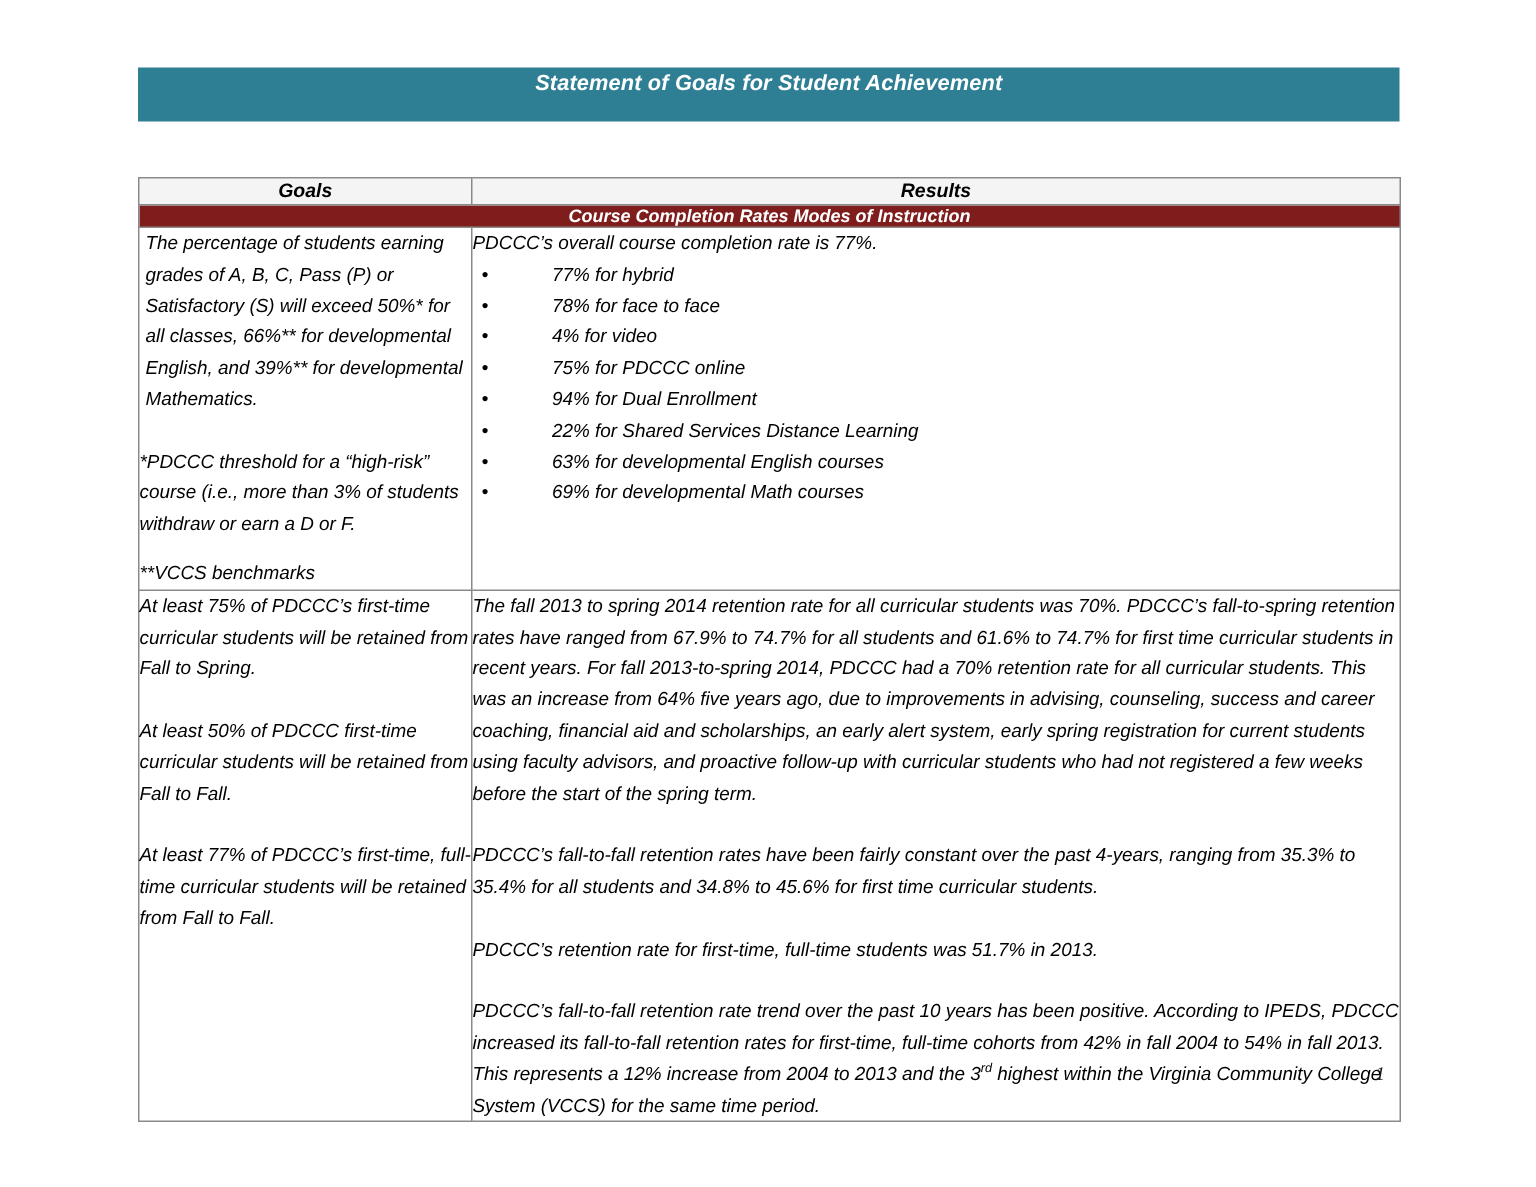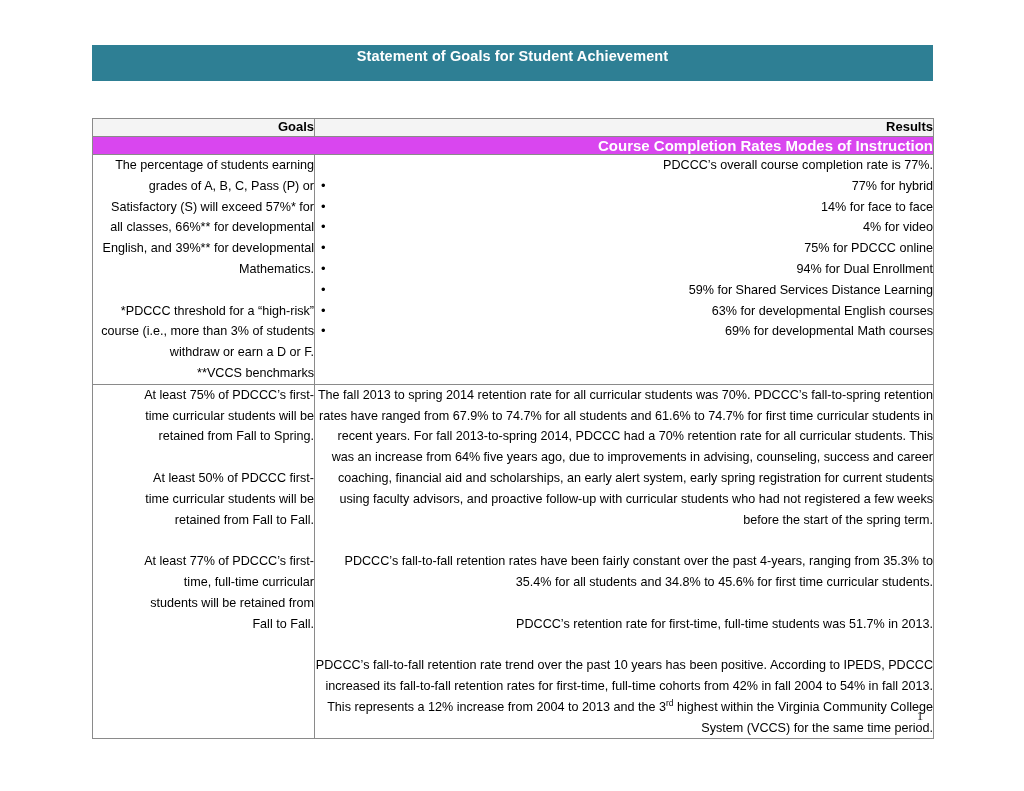--- a/index.html
+++ b/index.html
@@ -16,20 +16,21 @@
     overflow: hidden;
   }
 
   .page {
     position: absolute;
     left: 0;
     top: 0;
     width: 864px;
     height: 791px;
     background: #ffffff;
+    font-style: italic;
   }
 
   
   .title-banner {
     position: absolute;
     left: 92px;
     top: 45px;
     width: 841px;
     height: 36px;
     background: #2E7F94;
@@ -53,57 +54,56 @@
     top: 118px;
     width: 841px;
     border-collapse: collapse;
     table-layout: fixed;
     font-size: 12.6px;
   }
   .goals-table td, .goals-table th {
     border: 1px solid #8a8a8a;
     vertical-align: top;
     padding: 0;
-    text-align: right;
   }
 
   .col-goals { width: 222px; }
   .col-results { width: 619px; }
 
   .hdr-cell {
     background: #f4f4f4;
     text-align: center;
     font-weight: bold;
     font-size: 13px;
     padding: 3px 0 4px 0;
     height: 17px;
     vertical-align: middle;
   }
 
   .section-cell {
-    background: #d946ef;
+    background: #7f1d1d;
     color: #ffffff;
     text-align: center;
     font-weight: bold;
-    font-size: 15px;
+    font-size: 12px;
     padding: 2px 0 3px 0;
     vertical-align: middle;
   }
 
   .body-cell {
     padding: 4px 7px 6px 7px;
     line-height: 20.8px;
   }
   .body-cell-left {
     padding: 4px 6px 6px 6px;
     line-height: 20.8px;
   }
 
   .para { margin: 0; }
-  .para + .para { margin-top: 0; }
+  .para + .para { margin-top: 12px; }
   .spacer-line { height: 20.8px; }
 
   .first-indent { padding-left: 4px; }
 
   
   ul.bullets {
     list-style: none;
     margin: 0;
     padding: 0;
   }
@@ -158,67 +158,67 @@
         <td class="hdr-cell">Goals</td>
         <td class="hdr-cell">Results</td>
       </tr>
 
       <tr>
         <td class="section-cell" colspan="2">Course Completion Rates Modes of Instruction</td>
       </tr>
 
       <tr>
         <td class="body-cell-left">
-          <p class="para first-indent">The percentage of students earning grades of A, B, C, Pass (P) or Satisfactory (S) will exceed 57%* for all classes, 66%** for developmental English, and 39%** for developmental Mathematics.</p>
+          <p class="para first-indent">The percentage of students earning grades of A, B, C, Pass (P) or Satisfactory (S) will exceed 50%* for all classes, 66%** for developmental English, and 39%** for developmental Mathematics.</p>
           <div class="spacer-line"></div>
           <p class="para">*PDCCC threshold for a “high-risk” course (i.e., more than 3% of students withdraw or earn a D or F.</p>
           <p class="para">**VCCS benchmarks</p>
         </td>
         <td class="body-cell">
           <p class="para">PDCCC’s overall course completion rate is 77%.</p>
           <ul class="bullets">
             <li>
               <span class="bullet-dot">•</span>
               <span>77% for hybrid</span>
             </li>
             <li>
               <span class="bullet-dot">•</span>
-              <span>14% for face to face</span>
+              <span>78% for face to face</span>
             </li>
             <li>
               <span class="bullet-dot">•</span>
               <span>4% for video</span>
             </li>
             <li>
               <span class="bullet-dot">•</span>
               <span>75% for PDCCC online</span>
             </li>
             <li>
               <span class="bullet-dot">•</span>
               <span>94% for Dual Enrollment</span>
             </li>
             <li>
               <span class="bullet-dot">•</span>
-              <span>59% for Shared Services Distance Learning</span>
+              <span>22% for Shared Services Distance Learning</span>
             </li>
             <li>
               <span class="bullet-dot">•</span>
               <span>63% for developmental English courses</span>
             </li>
             <li>
               <span class="bullet-dot">•</span>
               <span>69% for developmental Math courses</span>
             </li>
           </ul>
         </td>
       </tr>
 
 
       <tr>
-        <td class="body-cell-left" style="height:330px;padding-left:44px;">
+        <td class="body-cell-left" style="height:330px;">
           <p class="para">At least 75% of PDCCC’s first-time curricular students will be retained from Fall to Spring.</p>
           <div class="spacer-line"></div>
           <p class="para">At least 50% of PDCCC first-time curricular students will be retained from Fall to Fall.</p>
           <div class="spacer-line"></div>
           <p class="para">At least 77% of PDCCC’s first-time, full-time curricular students will be retained from Fall to Fall.</p>
         </td>
         <td class="body-cell">
           <p class="para">The fall 2013 to spring 2014 retention rate for all curricular students was 70%.  PDCCC’s fall-to-spring retention rates have ranged from 67.9% to 74.7% for all students and 61.6% to 74.7% for first time curricular students in recent years. For fall 2013-to-spring 2014, PDCCC had a 70% retention rate for all curricular students. This was an increase from 64% five years ago, due to improvements in advising, counseling, success and career coaching, financial aid and scholarships, an early alert system, early spring registration for current students using faculty advisors, and proactive follow-up with curricular students who had not registered a few weeks before the start of the spring term.</p>
           <div class="spacer-line"></div>
           <p class="para">PDCCC’s fall-to-fall retention rates have been fairly constant over the past 4-years, ranging from 35.3% to 35.4% for all students and 34.8% to 45.6% for first time curricular students.</p>

